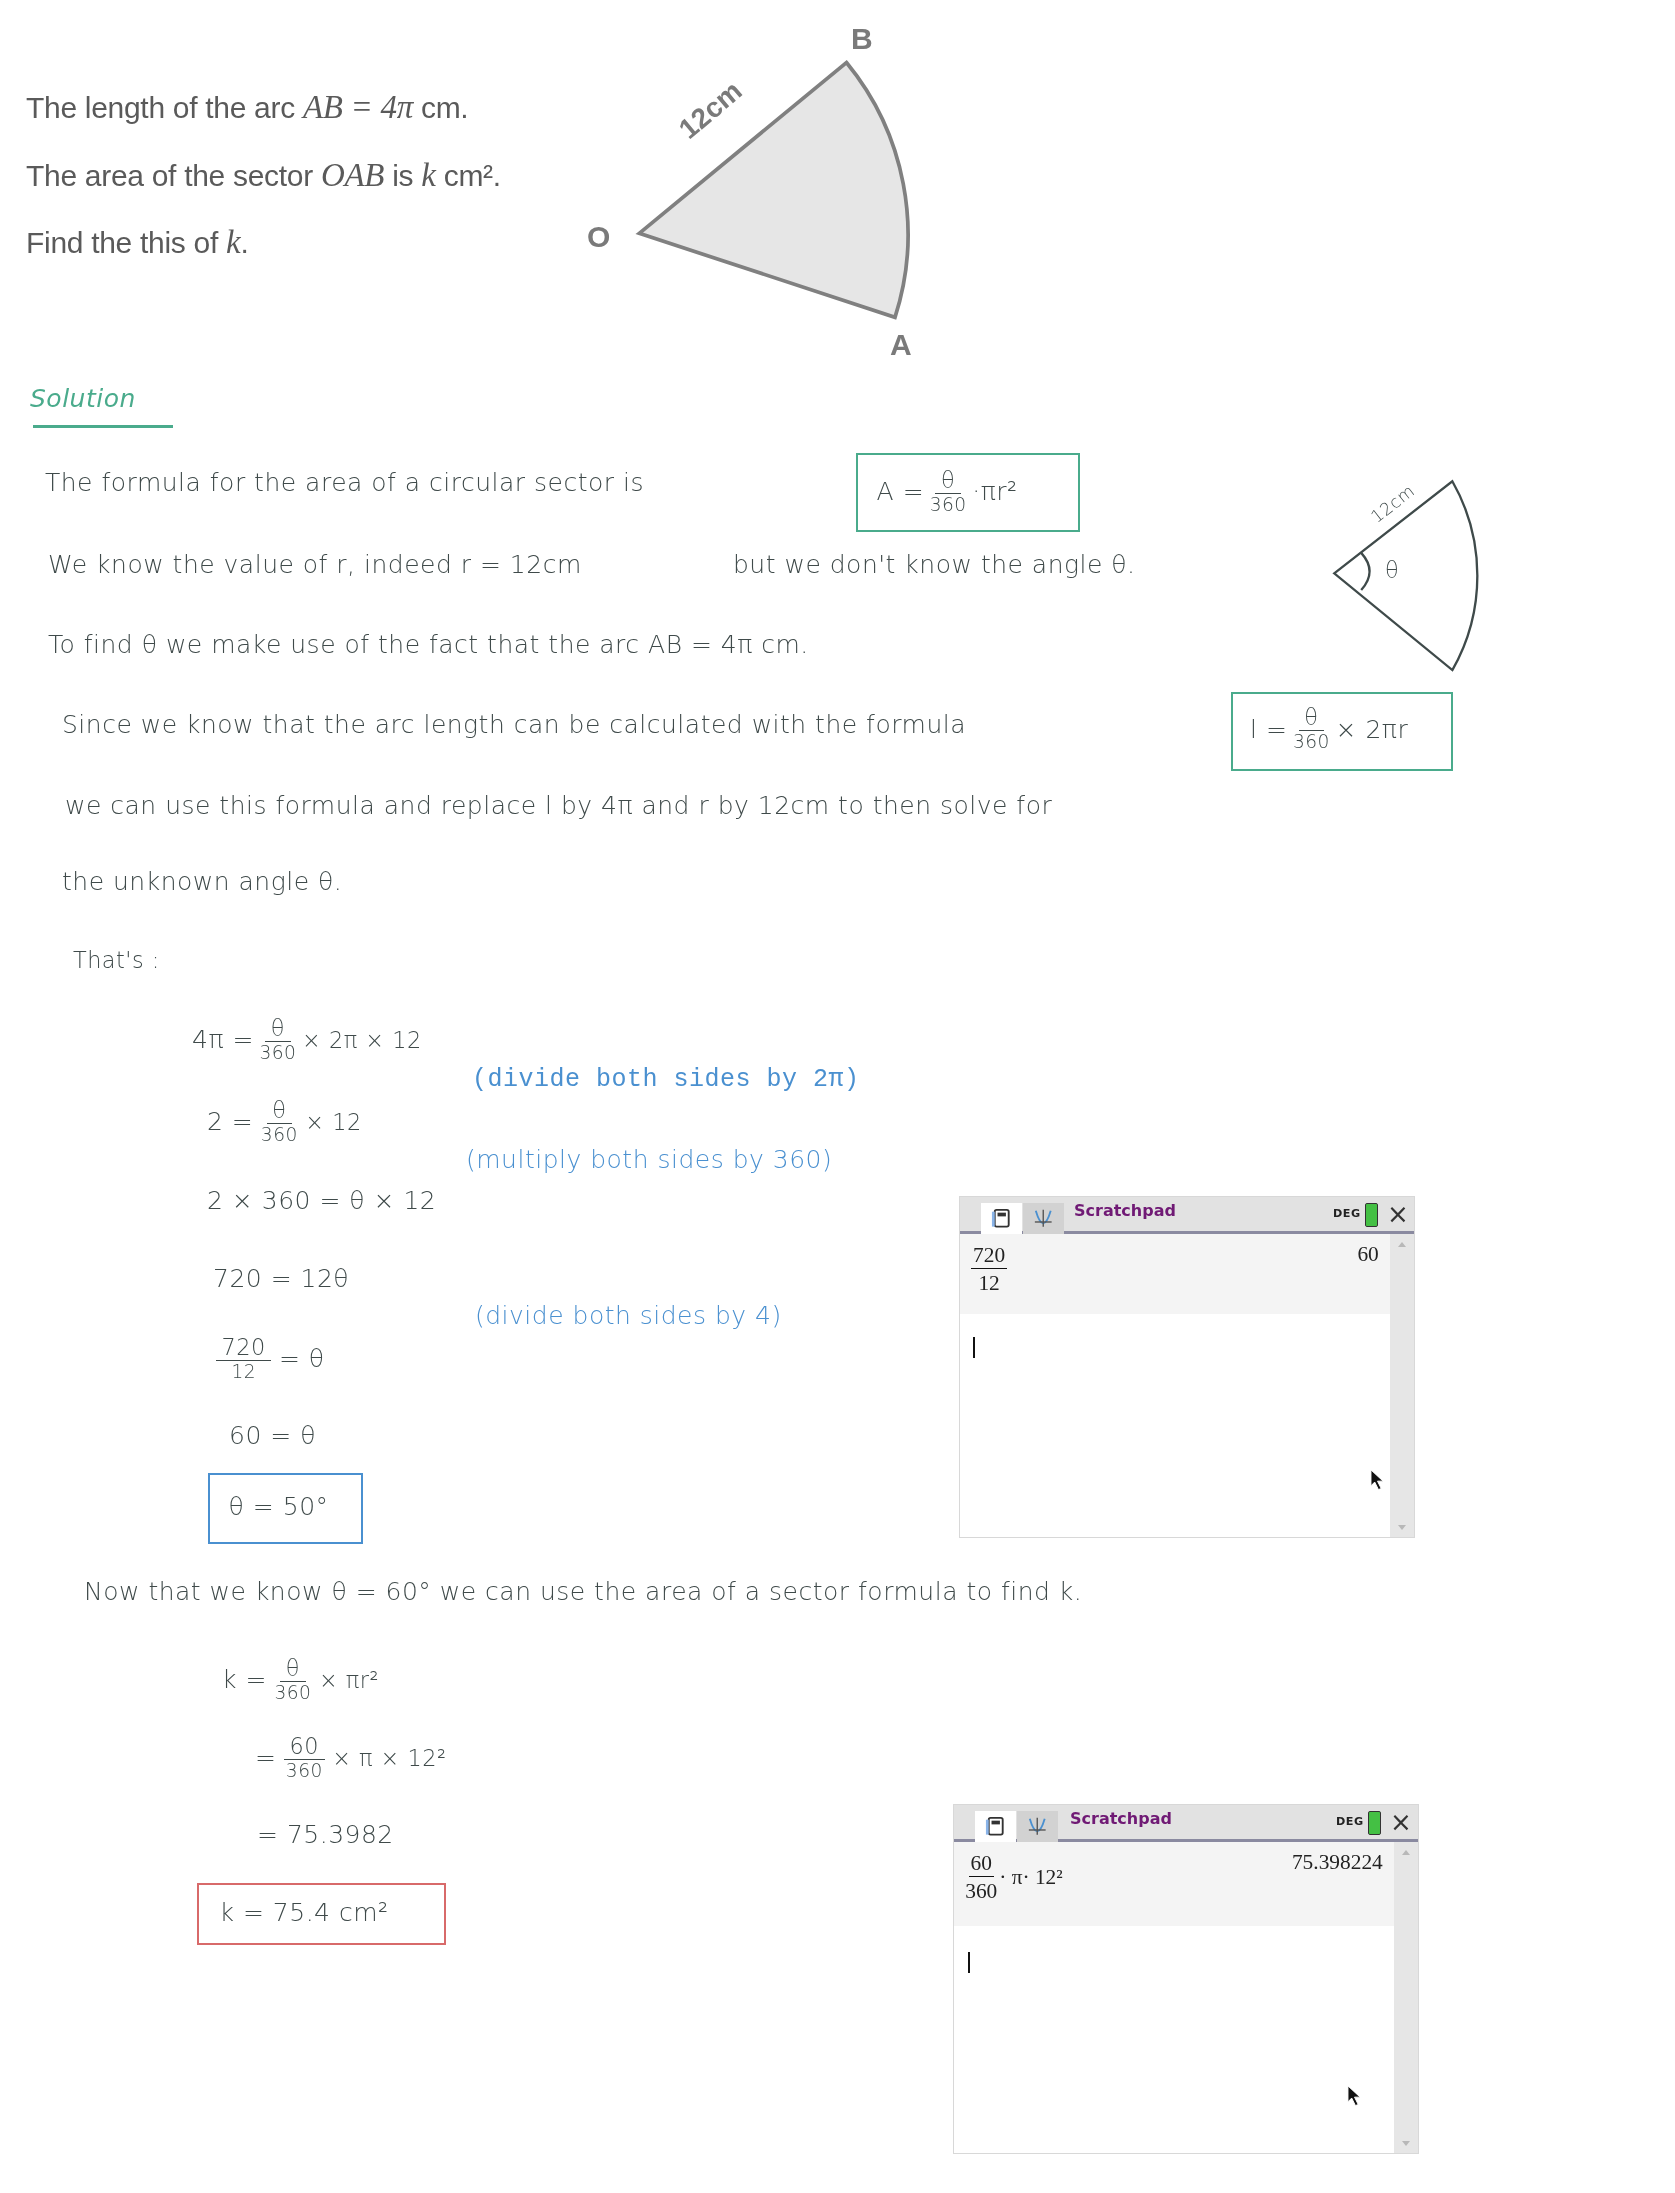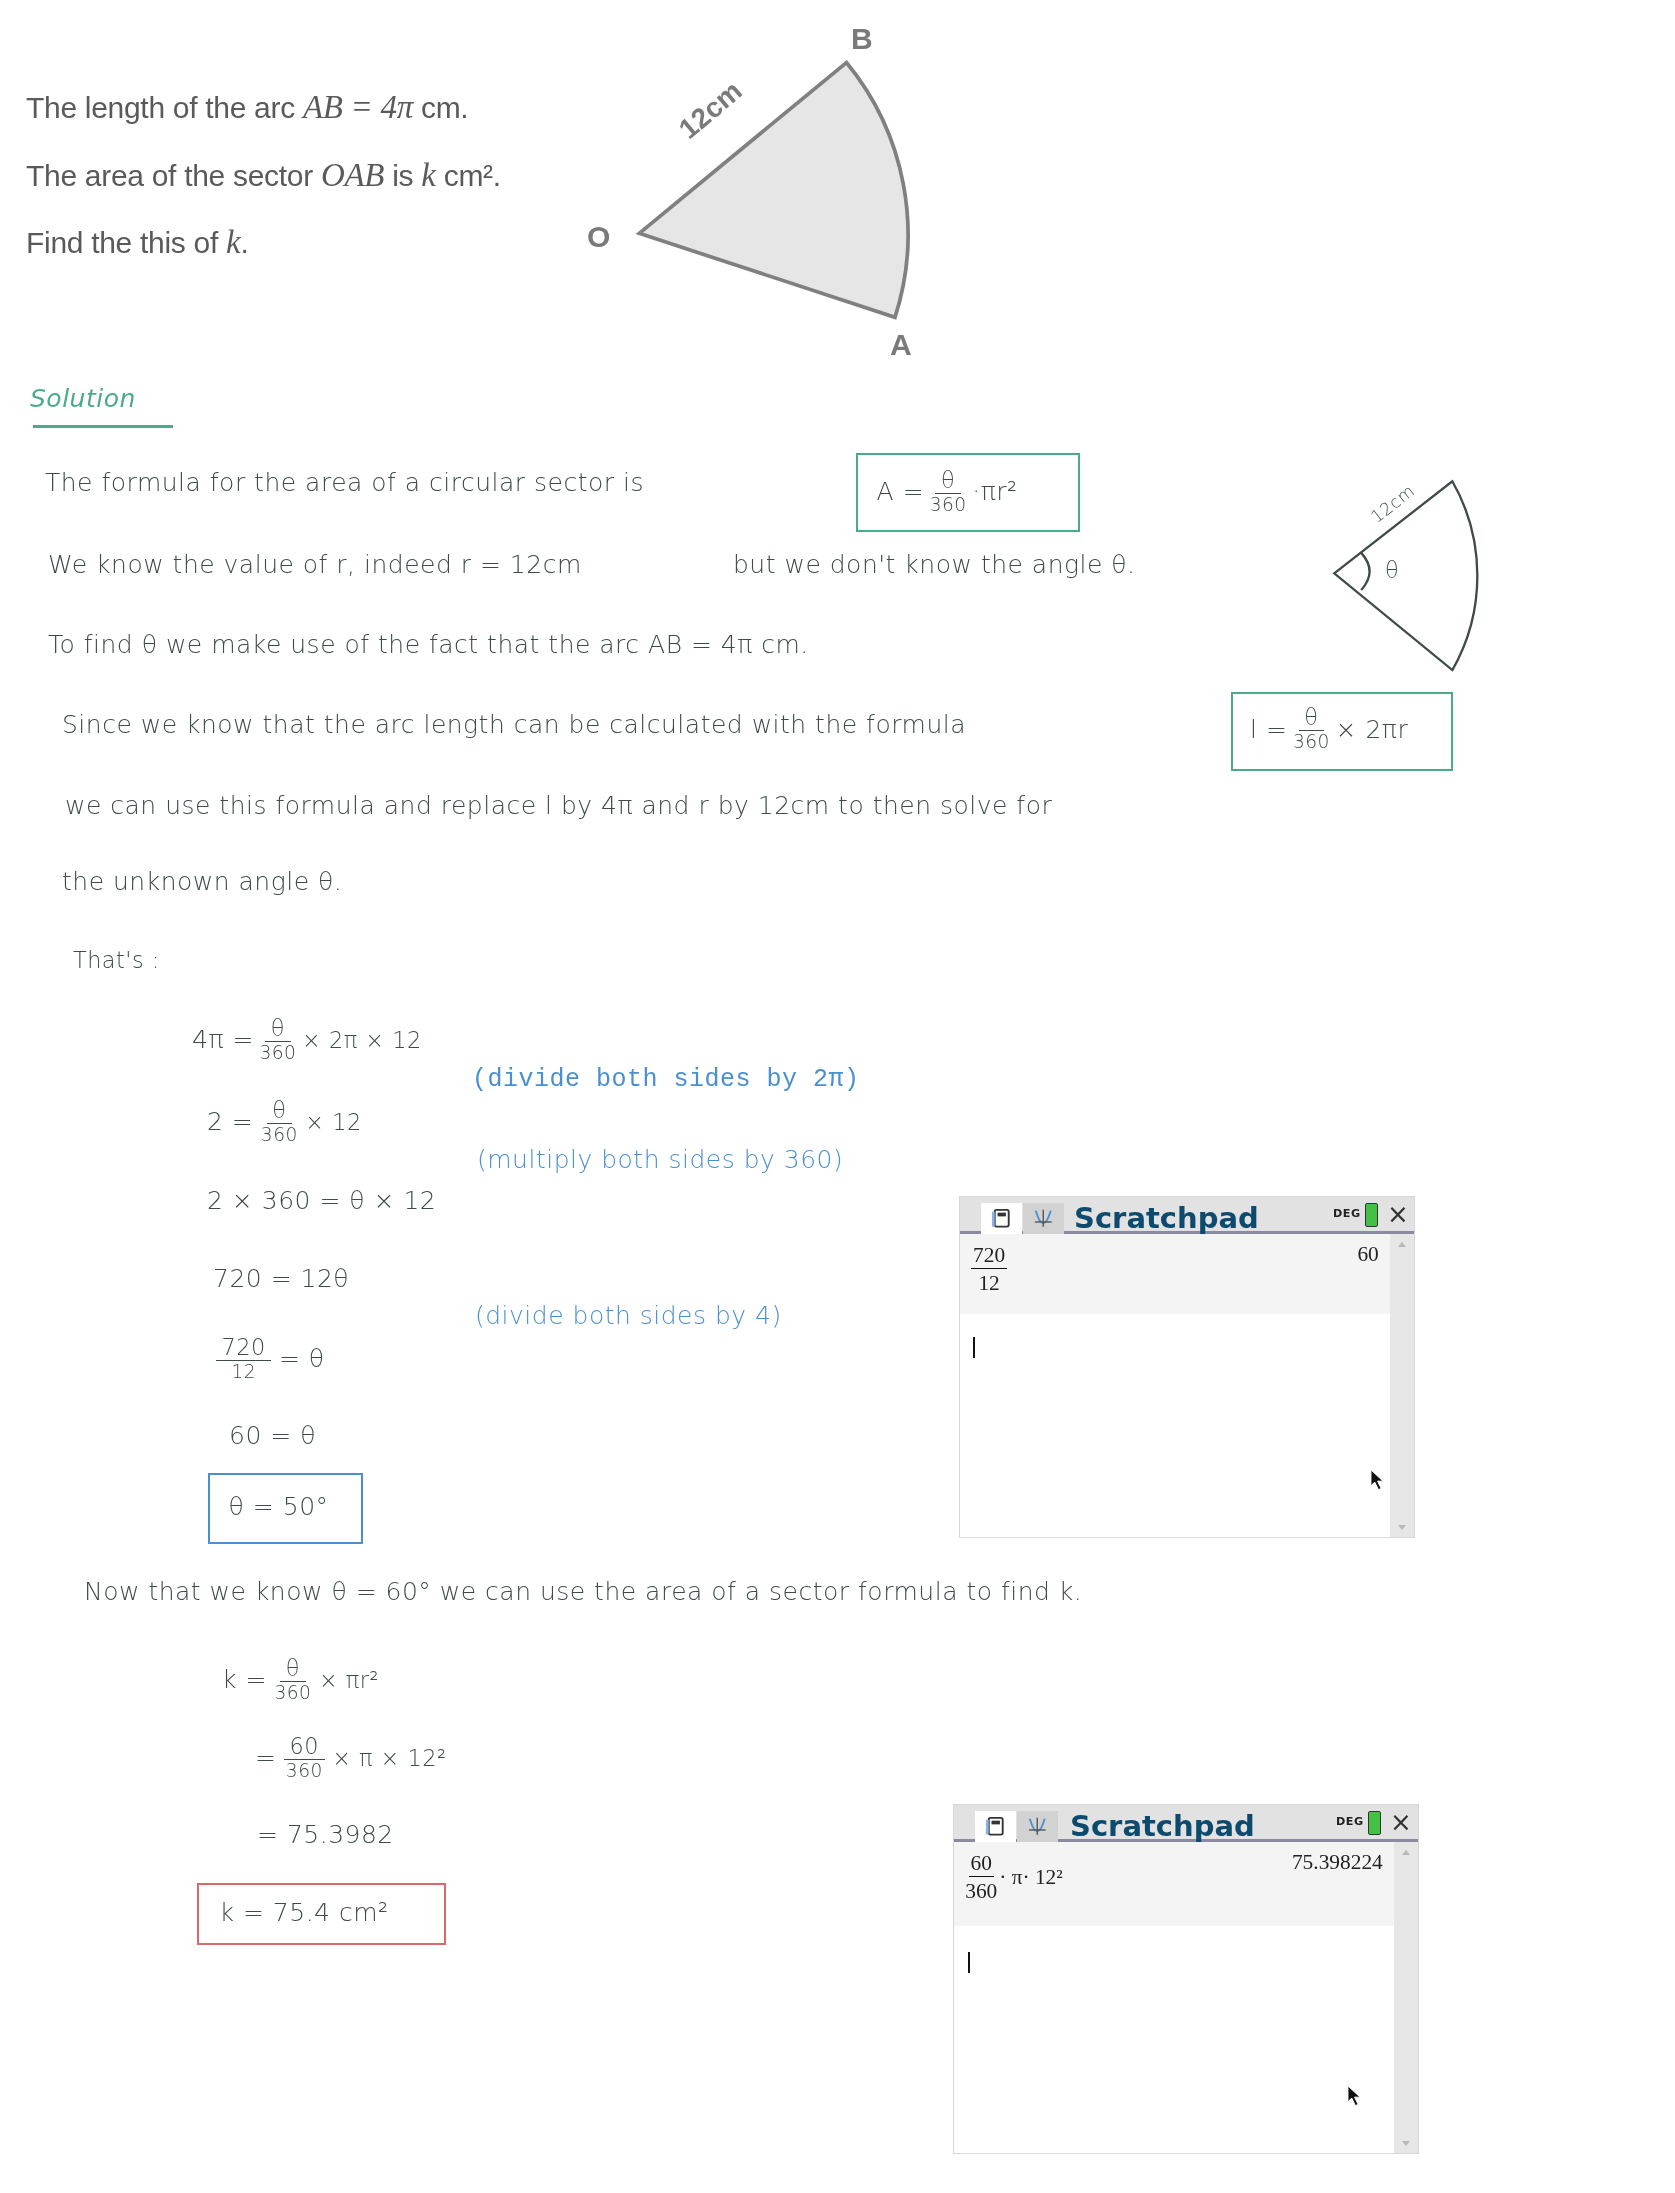--- a/index.html
+++ b/index.html
@@ -21,21 +21,21 @@
   .box-green { border:2.8px solid #4aab8c; }
   .box-blue  { border:2.8px solid #4a90d0; }
   .box-red   { border:2.8px solid #d86a6a; }
   
   .sp { position:absolute; background:#fff; border:0.9px solid #d8d8d8; font-family:"Liberation Serif", serif; }
   .sp-head { position:absolute; left:0; top:0; right:0; height:34px; background:#e2e2e2;
              border-bottom:3.7px solid #8a8aa0; }
   .sp-tab { position:absolute; top:5.6px; width:41px; height:32px; display:flex; align-items:center; justify-content:center; }
   .sp-tab.active { background:#ffffff; }
   .sp-tab.inactive { background:#d2d2d2; }
-  .sp-title { position:absolute; top:3.7px; font-family:"DejaVu Sans", sans-serif; font-weight:bold; font-size:29px; color:#0c4a6e; }
+  .sp-title { position:absolute; top:3.7px; font-family:"DejaVu Sans", sans-serif; font-weight:bold; font-size:16px; color:#701a75; }
   .sp-deg { position:absolute; top:10.3px; font-family:"DejaVu Sans", sans-serif; font-weight:bold; font-size:11.2px; color:#222; letter-spacing:0.5px; }
   .sp-bat { position:absolute; top:5.6px; width:11.2px; height:22.4px; border:1.9px solid #333; background:#44c044; border-radius:1.9px; }
   .sp-close { position:absolute; top:0px; font-family:"DejaVu Sans", sans-serif; font-size:26px; color:#333; line-height:34px; }
   .sp-hist { position:absolute; left:0; right:24px; background:#f4f4f4; }
   .sp-scroll { position:absolute; top:37px; right:0; width:24px; bottom:0; background:#e6e6e6; }
   .sp-scroll .up, .sp-scroll .dn { position:absolute; left:7.5px; width:0; height:0;
         border-left:4.7px solid transparent; border-right:4.7px solid transparent; }
   .sp-scroll .up { top:7.5px; border-bottom:5.6px solid #b8b8b8; }
   .sp-scroll .dn { bottom:7.5px; border-top:5.6px solid #b8b8b8; }
   .sp-expr { position:absolute; font-size:21.4px; color:#222; }
@@ -122,21 +122,21 @@
 <div class="abs hand lg blue" style="left:472px; top:1065px;font-family:Liberation Mono, monospace;">(divide both sides by 2π)</div>
 
 <div class="abs hand lg" style="left:207px; top:1098px; display:flex; align-items:center; gap:7.5px;">
   <span>2 =</span>
   <span class="frac">
     <span class="num hand md">θ</span>
     <span class="den hand sm">360</span>
   </span>
   <span class="hand md">× 12</span>
 </div>
-<div class="abs hand lg blue" style="left:477px; top:1145px;text-align:center;">(multiply both sides by 360)</div>
+<div class="abs hand lg blue" style="left:466px; top:1145px;text-align:center;">(multiply both sides by 360)</div>
 
 <div class="abs hand lg" style="left:207px; top:1186px;">2 × 360 = θ × 12</div>
 
 <div class="abs hand lg" style="left:213px; top:1264px;">720 = 12θ</div>
 <div class="abs hand lg blue" style="left:475px; top:1301px;">(divide both sides by 4)</div>
 
 <div class="abs hand lg" style="left:216px; top:1335px; display:flex; align-items:center; gap:7.5px;">
   <span class="frac">
     <span class="num hand md">720</span>
     <span class="den hand sm">12</span>

